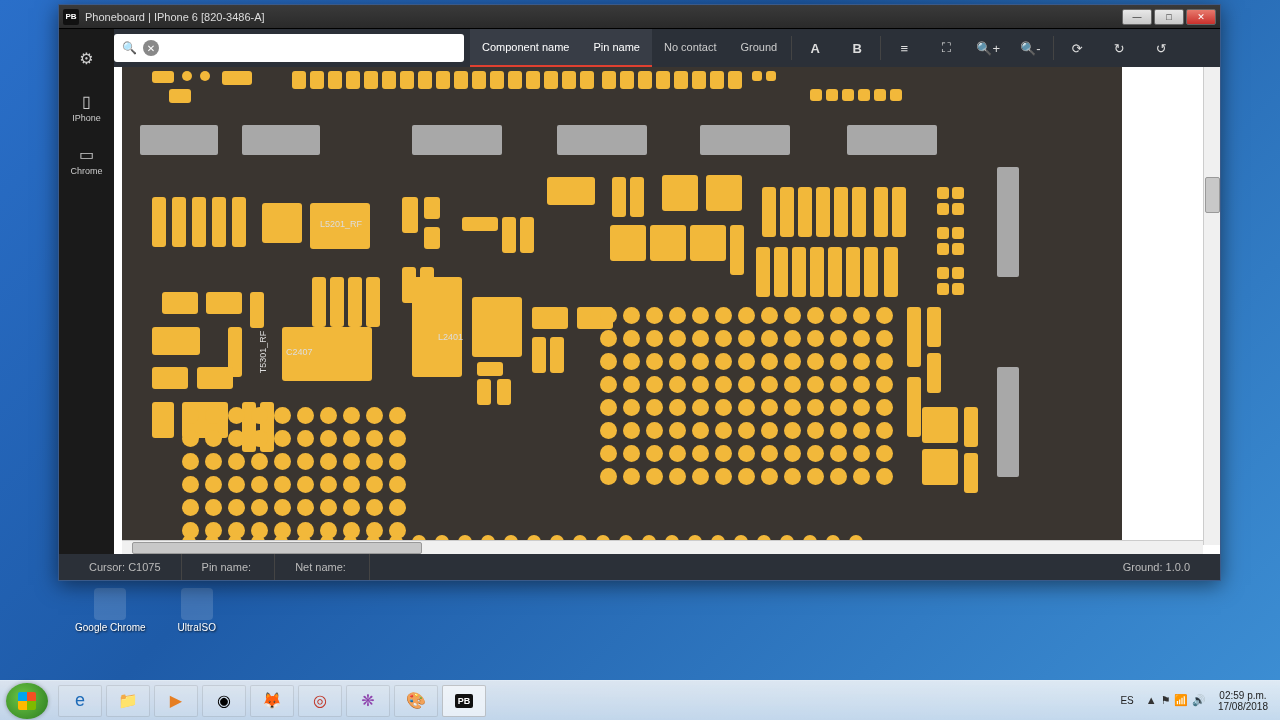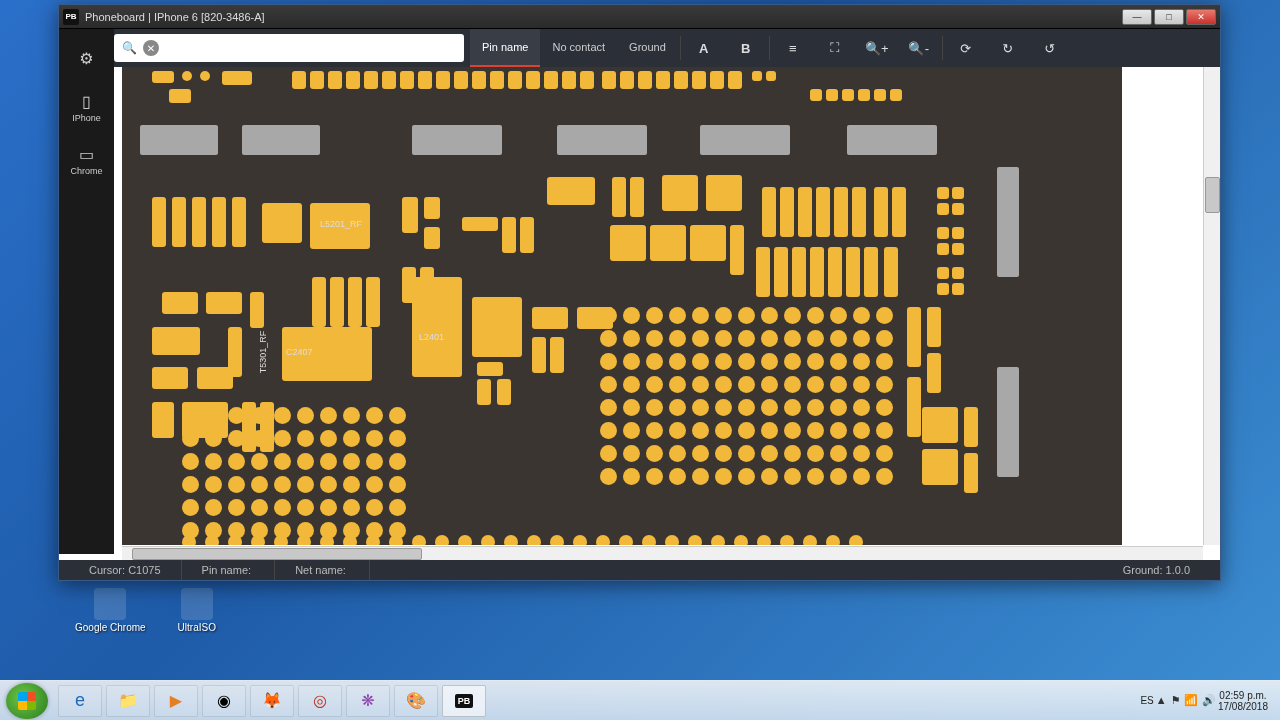--- a/index.html
+++ b/index.html
@@ -10,21 +10,21 @@
 .desktop-icon { display: flex; flex-direction: column; align-items: center; color: #fff; font-size: 10px; text-shadow: 1px 1px 2px rgba(0,0,0,0.8); cursor: pointer; }
 .di-img { width: 32px; height: 32px; background: rgba(255,255,255,0.15); border-radius: 4px; margin-bottom: 2px; }
 
 
 .taskbar { position: absolute; bottom: 0; left: 0; right: 0; height: 40px; background: linear-gradient(180deg, rgba(250,250,250,0.85), rgba(210,225,240,0.9)); border-top: 1px solid rgba(255,255,255,0.5); display: flex; align-items: center; padding: 0 6px; }
 .start-btn { width: 42px; height: 36px; border-radius: 50%; background: radial-gradient(circle at 40% 40%, #6cc644, #2a7a1f); margin-right: 8px; display:flex;align-items:center;justify-content:center; cursor:pointer; box-shadow: 0 0 4px rgba(0,0,0,0.3); }
 .start-btn::after { content:''; width:18px; height:18px; background: conic-gradient(#f25022 0 90deg, #7fba00 90deg 180deg, #ffb900 180deg 270deg, #00a4ef 270deg 360deg); border-radius:2px; }
 .tb-item { width: 44px; height: 32px; margin: 0 2px; border-radius: 2px; display:flex; align-items:center; justify-content:center; cursor:pointer; background: rgba(255,255,255,0.1); border:1px solid rgba(0,0,0,0.1);}
 .tb-item.active { background: rgba(255,255,255,0.6); border:1px solid rgba(0,0,0,0.2); }
 .tb-spacer { flex: 1; }
-.tray { display: flex; align-items: center; gap: 2px; font-size: 10px; color: #222; padding-right: 6px;}
+.tray { display: flex; align-items: center; gap: 12px; font-size: 10px; color: #222; padding-right: 6px;}
 .tray-icons { display:flex; gap:4px; font-size:11px; color:#333; }
 .clock { text-align: center; line-height: 1.1; font-size:10px; }
 
 
 .window { position: absolute; top: 4px; left: 58px; width: 1163px; height: 577px; background: #1a1a1a; border: 1px solid #3a5a8a; box-shadow: 0 4px 20px rgba(0,0,0,0.5); display: flex; flex-direction: column; }
 .titlebar { height: 24px; background: linear-gradient(180deg, #3a3a3a, #2a2a2a); display: flex; align-items: center; padding: 0 4px; color: #ddd; font-size: 11px; border-bottom: 1px solid #000; }
 .titlebar-icon { width: 16px; height: 16px; background: #111; color:#fff; font-size:8px; font-weight:bold; display:flex;align-items:center;justify-content:center; margin-right: 6px; border-radius:2px;}
 .win-controls { margin-left: auto; display: flex; gap: 2px; }
 .win-btn { width: 30px; height: 16px; border: 1px solid #666; background: linear-gradient(180deg,#e8e8e8,#c8c8c8); font-size:9px; display:flex;align-items:center;justify-content:center; cursor:pointer; color:#222; border-radius:2px;}
 .win-btn.close { background: linear-gradient(180deg,#e87a6d,#c9302c); color:#fff; }
@@ -52,21 +52,21 @@
 .hscroll { position:absolute; left:8px; bottom:0; height:14px; right:17px; background:#f0f0f0; border-top:1px solid #ccc;}
 .hthumb { position:absolute; left:10px; top:1px; height:12px; width:290px; background:#c8c8c8; border:1px solid #999; border-radius:2px;}
 
 
 .comp { position:absolute; background:#f2b83a; border-radius:3px; }
 .comp.gray { background:#a8a8a8; border-radius:2px; }
 .pad { position:absolute; background:#f2b83a; border-radius:50%; width:17px; height:17px; }
 .comp-label { position:absolute; color:#ddd; font-size:9px; pointer-events:none; }
 
 
-.statusbar { height: 20px; background: #2b3038; display:flex; align-items:center; color:#bbb; font-size:11px; padding:0 10px;}
+.statusbar { height: 26px; background: #2b3038; display:flex; align-items:center; color:#bbb; font-size:11px; padding:0 10px;}
 .status-cell { padding: 0 20px; border-right:1px solid #444; height:100%; display:flex; align-items:center; }
 .status-cell:last-child { border:none; margin-left:auto;}
 </style>
 </head>
 <body>
 
 <div class="desktop-icons">
   <div class="desktop-icon">
     <div class="di-img"></div>
     <span>Google Chrome</span>
@@ -101,20 +101,21 @@
       <span class="ri-ico">▭</span>
       <span>Chrome</span>
     </div>
   </div>
 
   <div class="toolbar">
     <div class="search-wrap">
       <span class="mag">🔍</span>
       <span class="clear-btn">✕</span>
     </div>
+    <div class="tab-btn active">Component name</div>
     <div class="tab-btn active">Pin name</div>
     <div class="tab-btn">No contact</div>
     <div class="tab-btn">Ground</div>
     <div class="tool-sep"></div>
     <div class="tool-btn">
         <b>A</b>
       </div>
     <div class="tool-btn">
         <b>B</b>
       </div>
@@ -246,21 +247,21 @@
         <div class="comp" style="top:200px;left:298px;width:14px;height:36px"></div>
         <div class="comp" style="top:225px;left:40px;width:36px;height:22px"></div>
         <div class="comp" style="top:225px;left:84px;width:36px;height:22px"></div>
         <div class="comp" style="top:225px;left:128px;width:14px;height:36px"></div>
         <div class="comp" style="top:260px;left:30px;width:48px;height:28px"></div>
         <div class="comp" style="top:260px;left:106px;width:14px;height:50px"></div>
 
         <div class="comp" style="top:260px;left:160px;width:90px;height:54px"></div>
         <div class="comp-label" style="top:280px;left:164px;">C2407</div>
         <div class="comp" style="top:210px;left:290px;width:50px;height:100px"></div>
-        <div class="comp-label" style="top:265px;left:297px;">L2401</div>
+        <div class="comp-label" style="top:265px;left:316px;">L2401</div>
         <div class="comp" style="top:230px;left:350px;width:50px;height:60px"></div>
         <div class="comp" style="top:240px;left:410px;width:36px;height:22px"></div>
         <div class="comp" style="top:240px;left:455px;width:36px;height:22px"></div>
         <div class="comp" style="top:270px;left:410px;width:14px;height:36px"></div>
         <div class="comp" style="top:270px;left:428px;width:14px;height:36px"></div>
         <div class="comp" style="top:295px;left:355px;width:26px;height:14px"></div>
         <div class="comp" style="top:312px;left:355px;width:14px;height:26px"></div>
         <div class="comp" style="top:312px;left:375px;width:14px;height:26px"></div>
 
         <div class="comp" style="top:300px;left:30px;width:36px;height:22px"></div>

